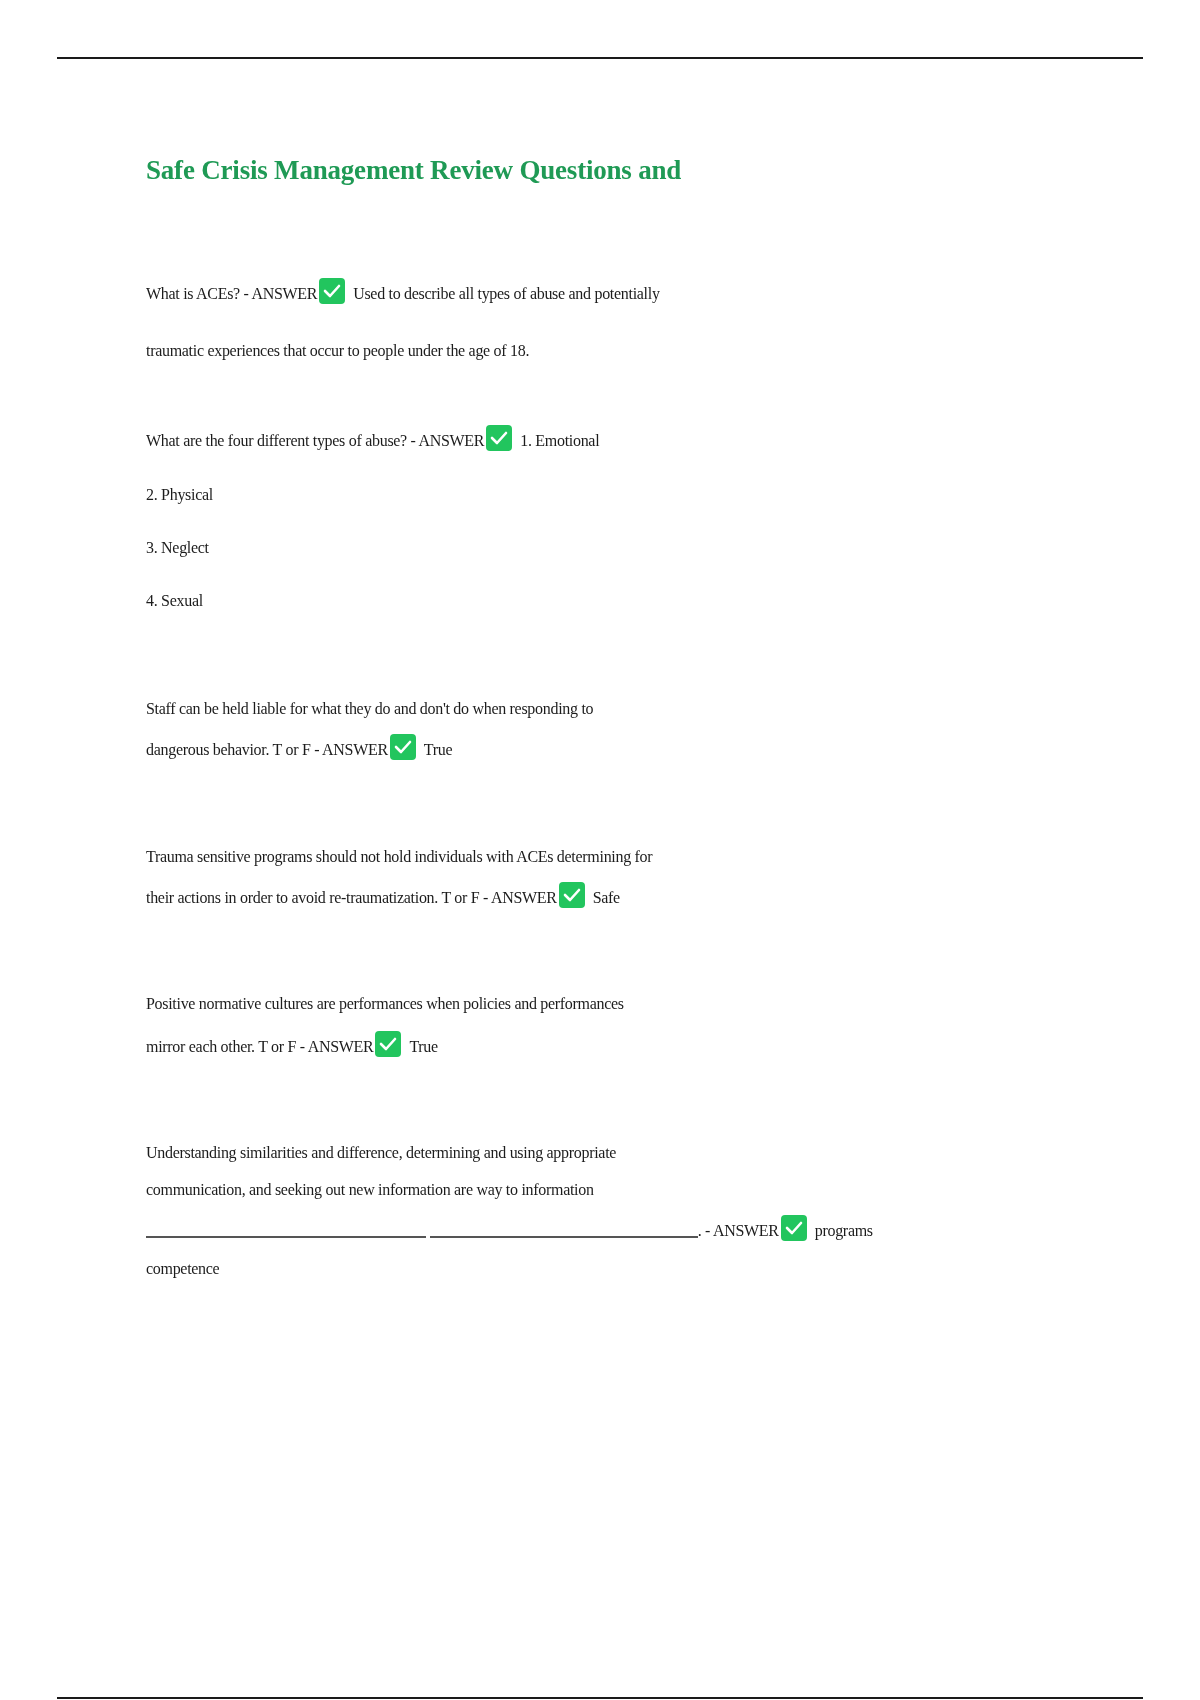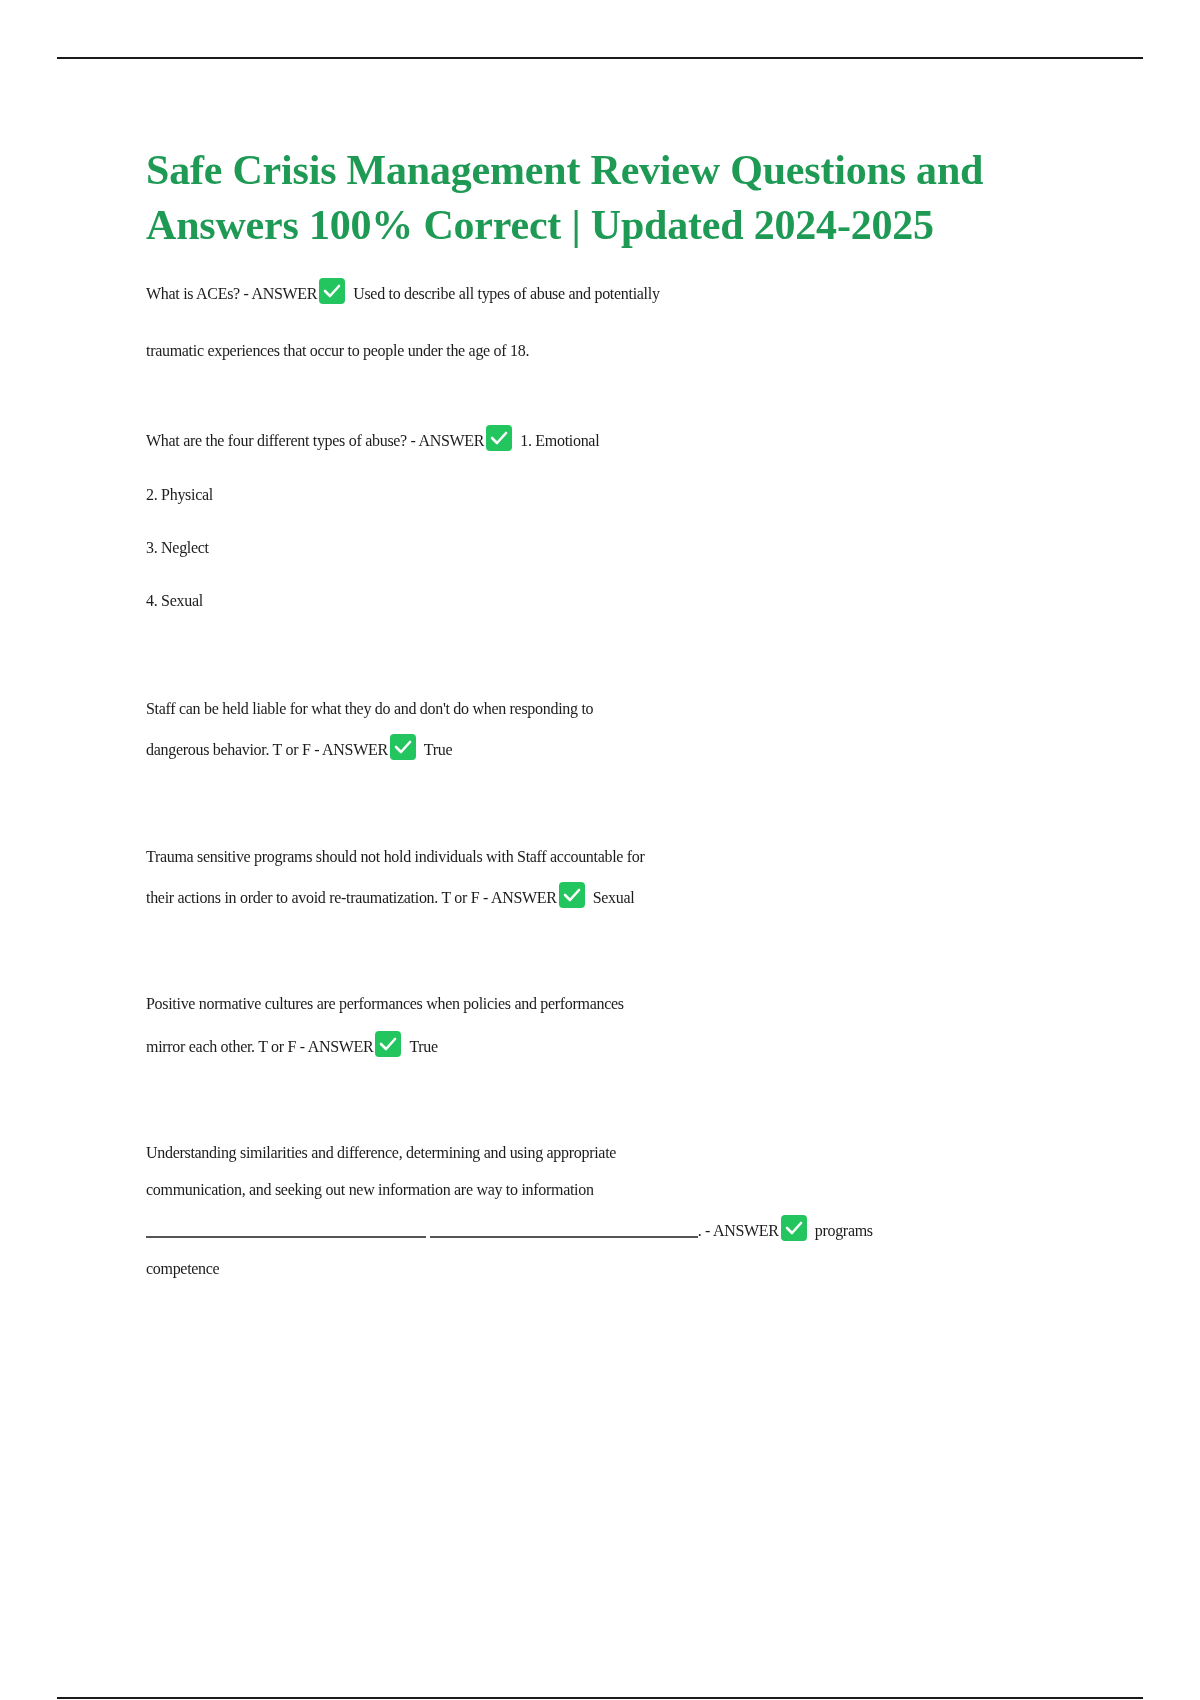--- a/index.html
+++ b/index.html
@@ -3,21 +3,21 @@
 <meta charset="utf-8">
 <style>
   html, body { margin:0; padding:0; background:#ffffff; }
   body { width:1200px; height:1700px; position:relative; overflow:hidden; }
   .rule { position:absolute; left:57px; width:1086px; height:2px; background:#1a1a1a; }
   .rule.top { top:57px; }
   .rule.bottom { top:1697px; }
   .title {
     position:absolute; left:146px; top:143px; width:920px;
     font-family:"Liberation Serif", "DejaVu Serif", serif;
-    font-weight:bold; font-size:42px; line-height:55px;
+    font-weight:bold; font-size:27px; line-height:55px;
     color:#1f9a55; letter-spacing:-0.2px; margin:0;
   }
   .line {
     position:absolute; left:146px;
     font-family:Liberation Serif, serif;
     font-size:16px; color:#1c1c1c; white-space:nowrap;
     letter-spacing:-0.3px; line-height:30px;
   }
   .check {
     display:inline-block; width:26px; height:26px; border-radius:4px;
@@ -26,21 +26,20 @@
   .check svg { position:absolute; left:4px; top:5px; }
   .blank { display:inline-block; border-bottom:2px solid #555; vertical-align:-2px; height:20px; }
 </style>
 </head>
 <body>
 
 <div class="rule top"></div>
 
 <h1 class="title">
   <span>Safe Crisis Management Review Questions and</span><br>
-  <span>Answers 100% Correct | Updated 2024-2025</span>
 </h1>
 
 <div class="line" style="top:278px">
   <span>What is ACEs? </span><span>- ANSWER</span><span class="check"><svg width="18" height="16" viewBox="0 0 18 16">
         <path d="M2 8 L7 13 L16 3" stroke="#fff" stroke-width="2.6" fill="none" stroke-linecap="round" stroke-linejoin="round"></path>
       </svg></span><span>Used to describe all types of abuse and potentially</span>
 </div>
 <div class="line" style="top:336px">traumatic experiences that occur to people under the age of 18.</div>
 
 <div class="line" style="top:425px">
@@ -52,25 +51,25 @@
 <div class="line" style="top:533px">3. Neglect</div>
 <div class="line" style="top:586px">4. Sexual</div>
 
 <div class="line" style="top:694px">Staff can be held liable for what they do and don't do when responding to</div>
 <div class="line" style="top:734px">
   <span>dangerous behavior. T or F </span><span>- ANSWER</span><span class="check"><svg width="18" height="16" viewBox="0 0 18 16">
         <path d="M2 8 L7 13 L16 3" stroke="#fff" stroke-width="2.6" fill="none" stroke-linecap="round" stroke-linejoin="round"></path>
       </svg></span><span>True</span>
 </div>
 
-<div class="line" style="top:842px">Trauma sensitive programs should not hold individuals with Staff accountable for</div>
+<div class="line" style="top:842px">Trauma sensitive programs should not hold individuals with ACEs determining for</div>
 <div class="line" style="top:882px">
   <span>their actions in order to avoid re-traumatization. T or F </span><span>- ANSWER</span><span class="check"><svg width="18" height="16" viewBox="0 0 18 16">
         <path d="M2 8 L7 13 L16 3" stroke="#fff" stroke-width="2.6" fill="none" stroke-linecap="round" stroke-linejoin="round"></path>
-      </svg></span><span>Sexual</span>
+      </svg></span><span>Safe</span>
 </div>
 
 <div class="line" style="top:989px">Positive normative cultures are performances when policies and performances</div>
 <div class="line" style="top:1031px">
   <span>mirror each other. T or F </span><span>- ANSWER</span><span class="check"><svg width="18" height="16" viewBox="0 0 18 16">
         <path d="M2 8 L7 13 L16 3" stroke="#fff" stroke-width="2.6" fill="none" stroke-linecap="round" stroke-linejoin="round"></path>
       </svg></span><span>True</span>
 </div>
 
 <div class="line" style="top:1138px">Understanding similarities and difference, determining and using appropriate</div>

